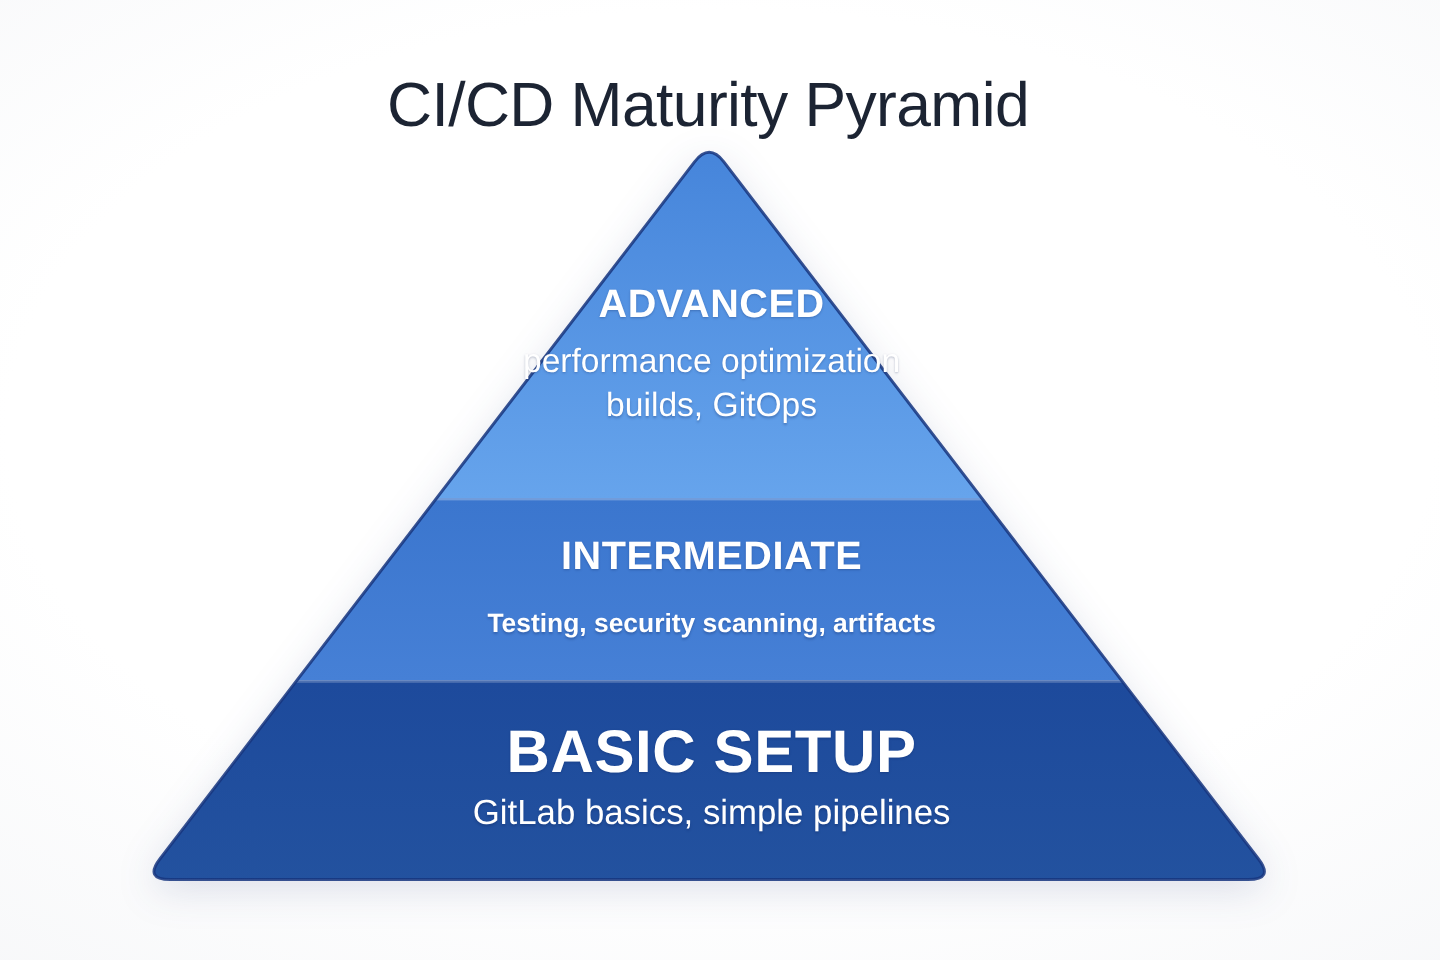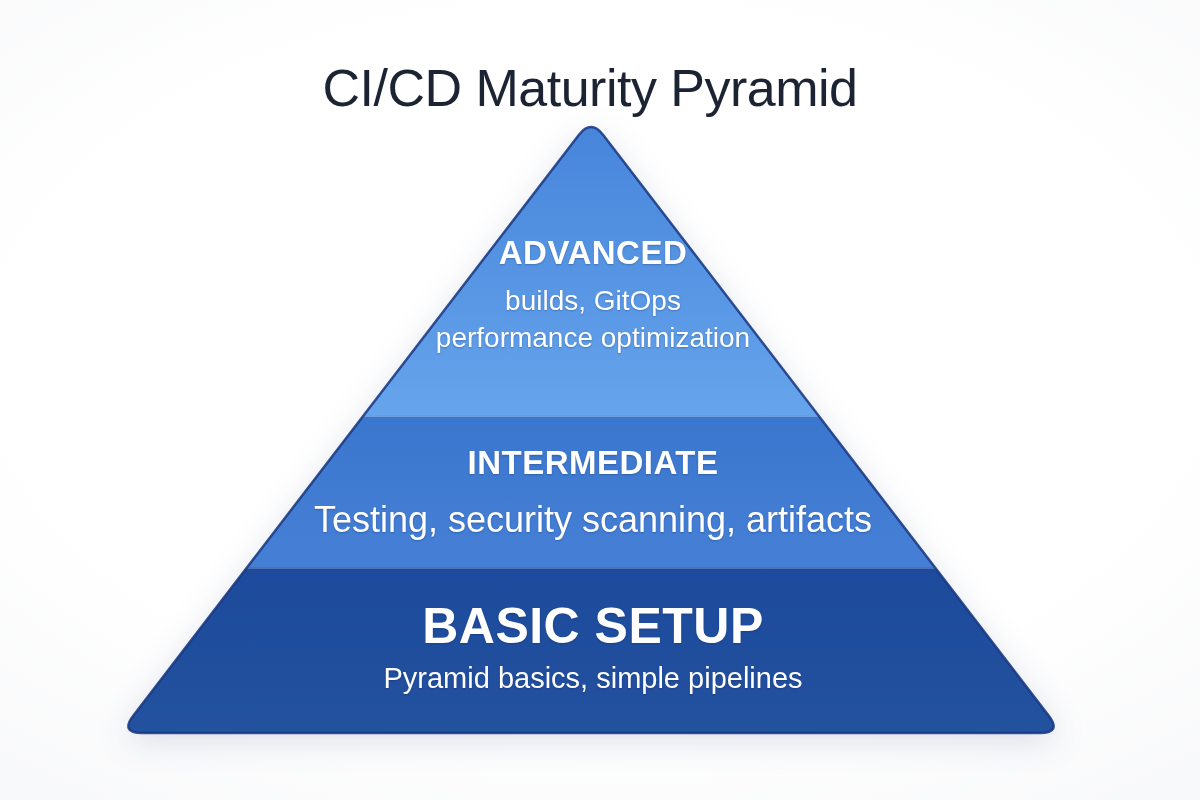--- a/index.html
+++ b/index.html
@@ -39,21 +39,21 @@
     text-align: center;
     white-space: nowrap;
     color: var(--tier-text, #ffffff);
     text-shadow: 0 1px 2px rgba(10, 30, 80, 0.28);
   }
   .tier-label { font-weight: 700; letter-spacing: 0.5px; }
 
   .t1-label { top: 236px; font-size: 33px; line-height: 34px; }
   .t1-desc  { top: 282px; font-size: 28px; line-height: 37px; }
   .t2-label { top: 445px; font-size: 33px; line-height: 36px; }
-  .t2-desc  { top: 504px; font-size: 36px; line-height: 32px; }
+  .t2-desc  { top: 504px; font-size: 22px; line-height: 32px; font-weight: bold; }
   .t3-label { top: 605px; font-size: 50px; line-height: 42px; }
   .t3-desc  { top: 662px; font-size: 29px; line-height: 32px; }
 </style>
 </head>
 <body>
 
 <div class="stage">
 
   <h1 class="title">CI/CD Maturity Pyramid</h1>
 
@@ -86,27 +86,27 @@
       <rect x="90" y="567" width="1020" height="173" fill="url(#g-tier3)"></rect>
       <rect x="90" y="415" width="1020" height="2" fill="rgba(255,255,255,0.28)"></rect>
       <rect x="90" y="567" width="1020" height="2" fill="rgba(255,255,255,0.22)"></rect>
     </g>
 
     <path d="M578.8,134.9 Q591,119 603.2,134.9 L1048.6,715.6 Q1062,733 1040,733 L142,733 Q120,733 133.4,715.6 Z" fill="none" stroke="url(#g-edge)" stroke-width="2.5" opacity="0.85"></path>
   </svg>
 
   <div class="tier-text tier-label t1-label">ADVANCED</div>
   <div class="tier-text t1-desc">
+    <div class="desc-line">performance optimization</div>
     <div class="desc-line">builds, GitOps</div>
-    <div class="desc-line">performance optimization</div>
   </div>
 
   <div class="tier-text tier-label t2-label">INTERMEDIATE</div>
   <div class="tier-text t2-desc">
     <div class="desc-line">Testing, security scanning, artifacts</div>
   </div>
 
   <div class="tier-text tier-label t3-label">BASIC SETUP</div>
   <div class="tier-text t3-desc">
-    <div class="desc-line">Pyramid basics, simple pipelines</div>
+    <div class="desc-line">GitLab basics, simple pipelines</div>
   </div>
 
 </div>
 
 </body></html>

